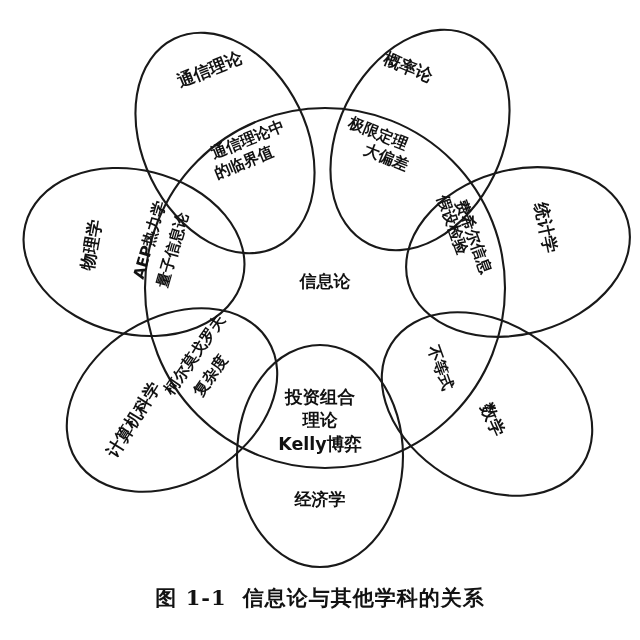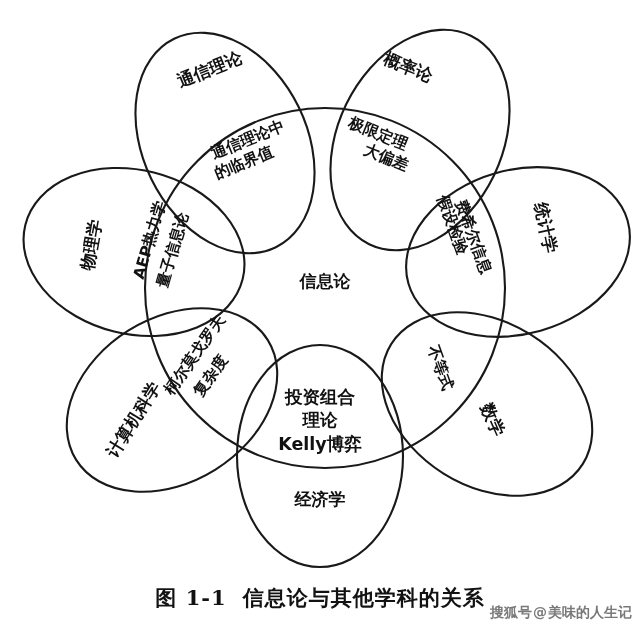--- a/index.html
+++ b/index.html
@@ -131,17 +131,14 @@
 
     <text class="lbl lbl-inner" x="150" y="240" transform="rotate(-74 150 240)">AEP热力学</text>
     <text class="lbl lbl-inner" x="173" y="250" transform="rotate(-74 173 250)">量子信息论</text>
 
   </svg>
 
   <div class="caption">
     <span class="cap-num">图 1-1</span><span>信息论与其他学科的关系</span>
   </div>
 
-  <div class="watermark">
-    <span>搜狐号</span><span class="wm-mark">@</span><span>美味的人生记</span>
-  </div>
 
 </div>
 
 </body></html>

